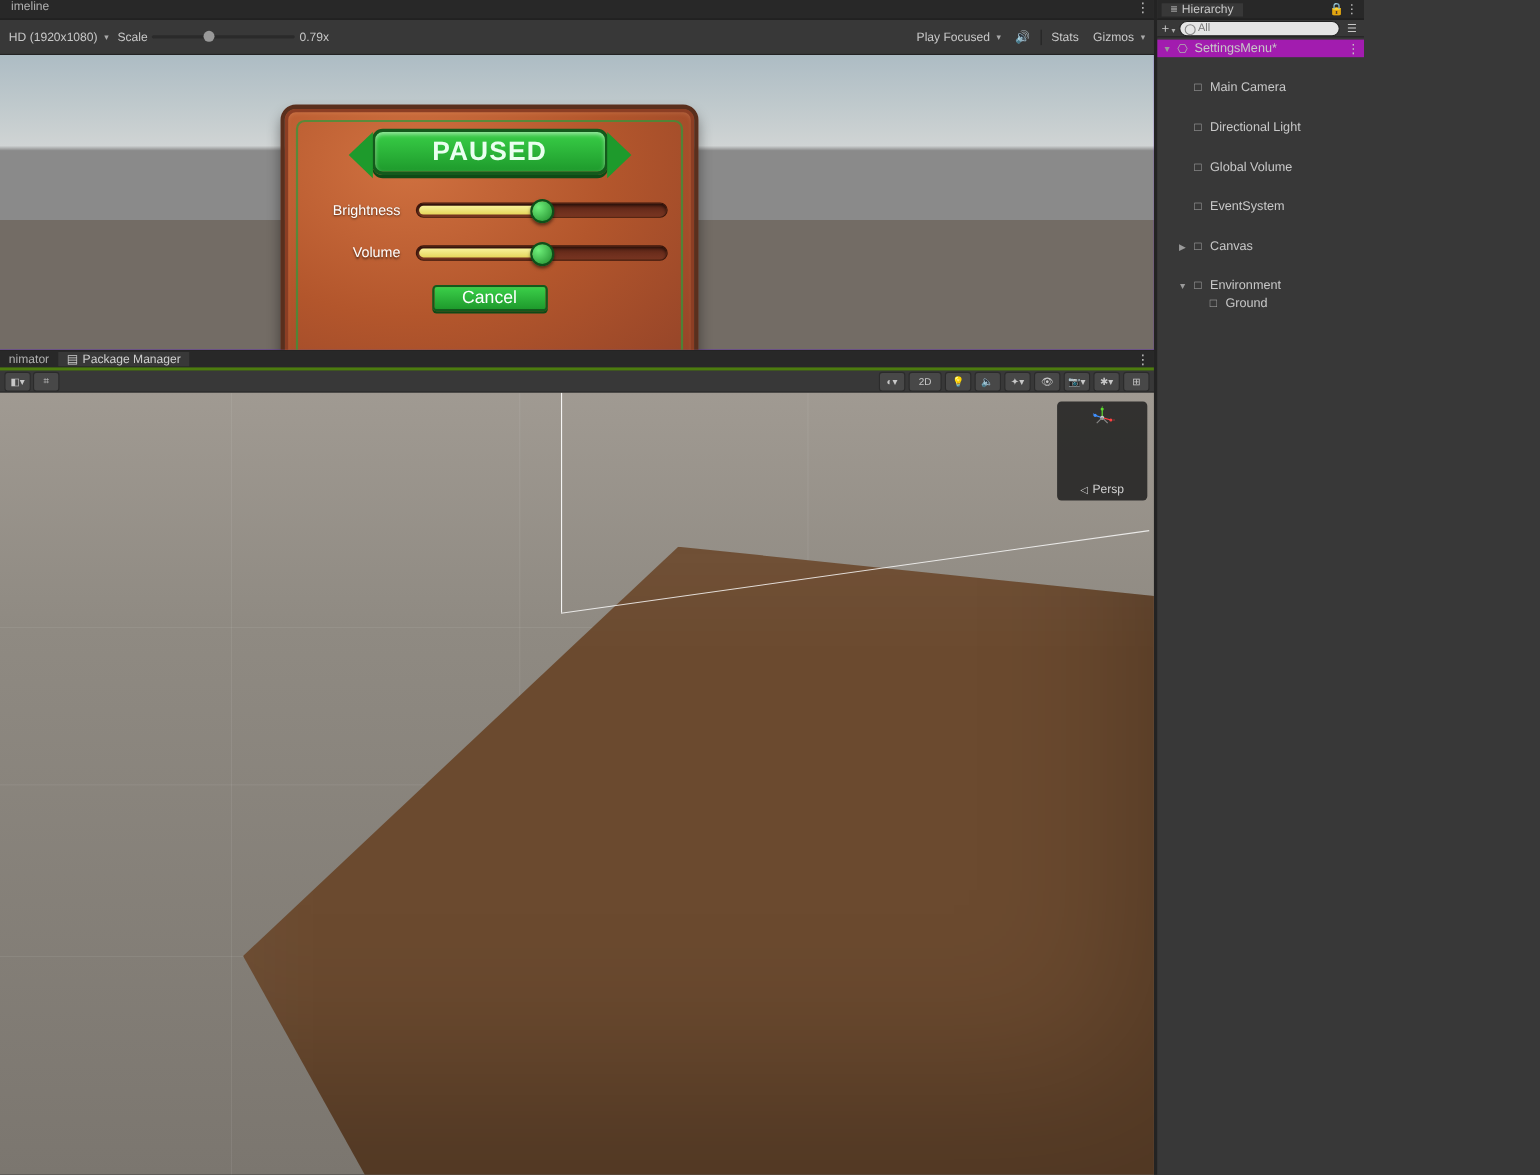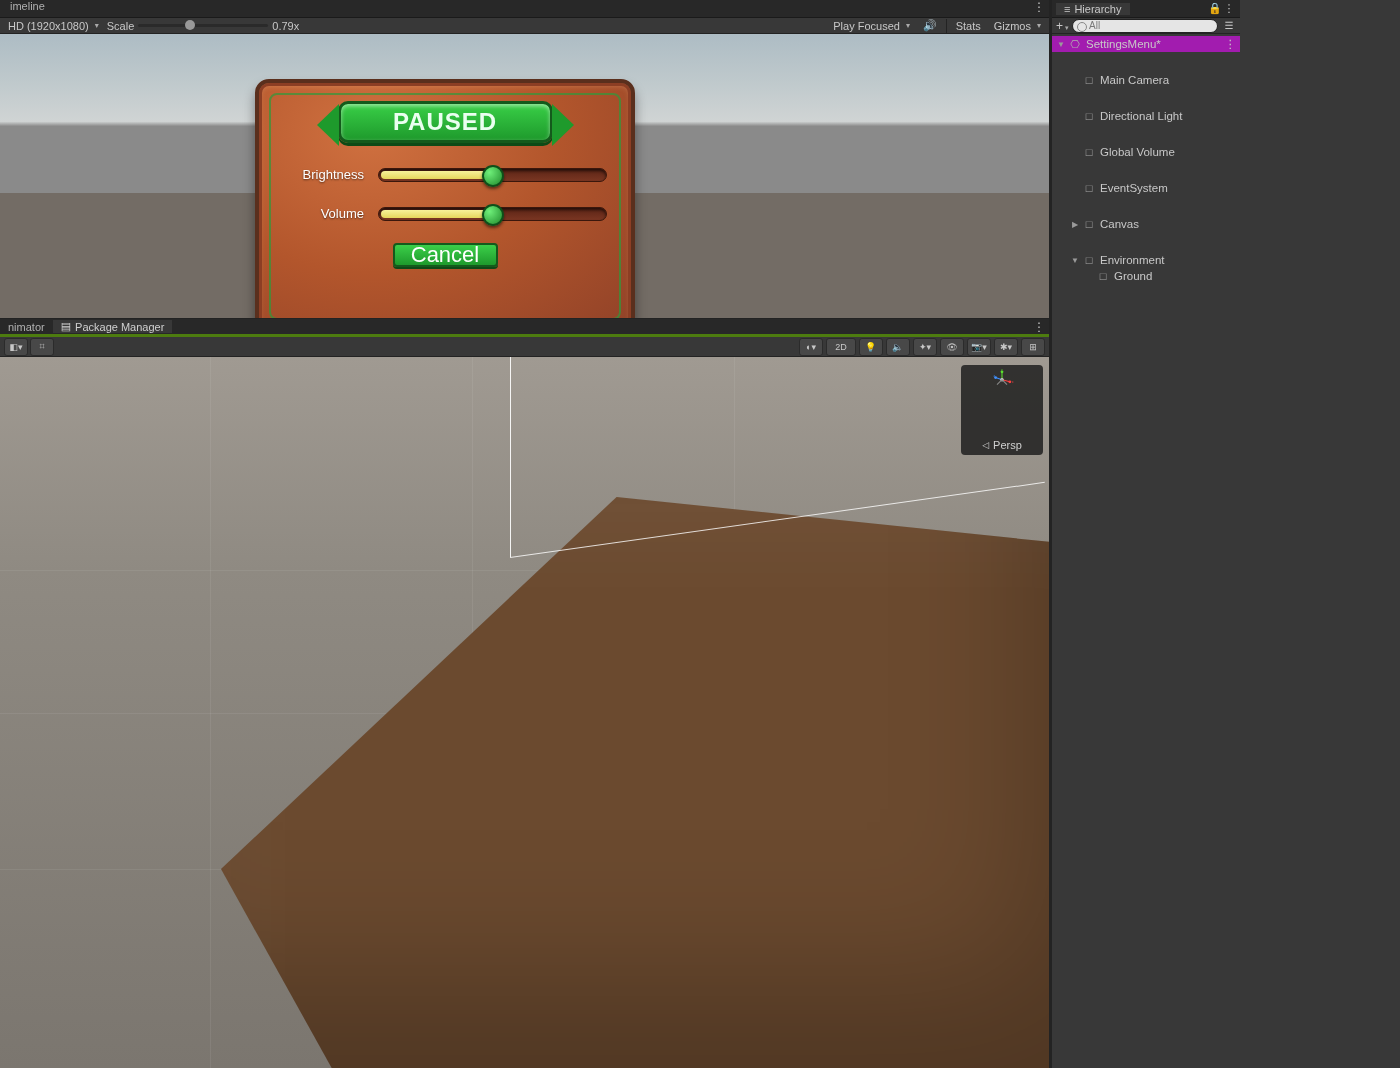--- a/index.html
+++ b/index.html
@@ -23,21 +23,21 @@
   .game-tabbar {
     height: 18px; background: #282828; display: flex; align-items: flex-start;
     font-size: 11px; padding-left: 2px;
     border-bottom: 1px solid #1a1a1a;
   }
   .game-tabbar .tab { padding: 0 8px; color: #b0b0b0; }
   .game-tabbar .spacer { flex: 1; }
   .three-dots { width: 20px; text-align: center; cursor: pointer; font-size: 12px; }
 
   .game-toolbar {
-    height: 16px; background: #383838; display: flex; align-items: center;
+    height: 32px; background: #383838; display: flex; align-items: center;
     font-size: 11px; gap: 4px; padding: 0 4px;
     border-bottom: 1px solid #232323;
   }
   .tb-item { color: #c8c8c8; }
   .tb-dd { padding: 0 4px; display: flex; align-items: center; gap: 6px; }
   .tb-dd::after { content: '▾'; font-size: 8px; color: #aaa; }
   .scale-slider {
     flex: 0 0 130px; height: 3px; background: #2a2a2a; position: relative;
     border-radius: 2px;
   }
@@ -115,21 +115,21 @@
   .pause-slider .handle {
     position: absolute; top: -4px; width: 22px; height: 22px;
     background: radial-gradient(circle at 30% 30%, #6ff07a, #1f8a2b);
     border: 2px solid #0e501a; border-radius: 50%;
     box-shadow: 0 2px 3px rgba(0,0,0,.5);
   }
   .pause-cancel {
     margin-top: 22px; width: 105px; height: 24px;
     background: linear-gradient(to bottom,#3bcf49,#1e9a2c);
     border: 2px solid #145a1c; border-radius: 4px;
-    color: #fff; font-size: 22px;
+    color: #fff; font-size: 16px;
     display:flex; align-items:center; justify-content:center;
     box-shadow: 0 2px 0 #0e4a16;
   }
 
   
   .scene-panel {
     grid-column:1; grid-row:2;
     background:#383838; border-right:1px solid #232323; border-top:1px solid #232323;
     display:flex; flex-direction:column;
   }

